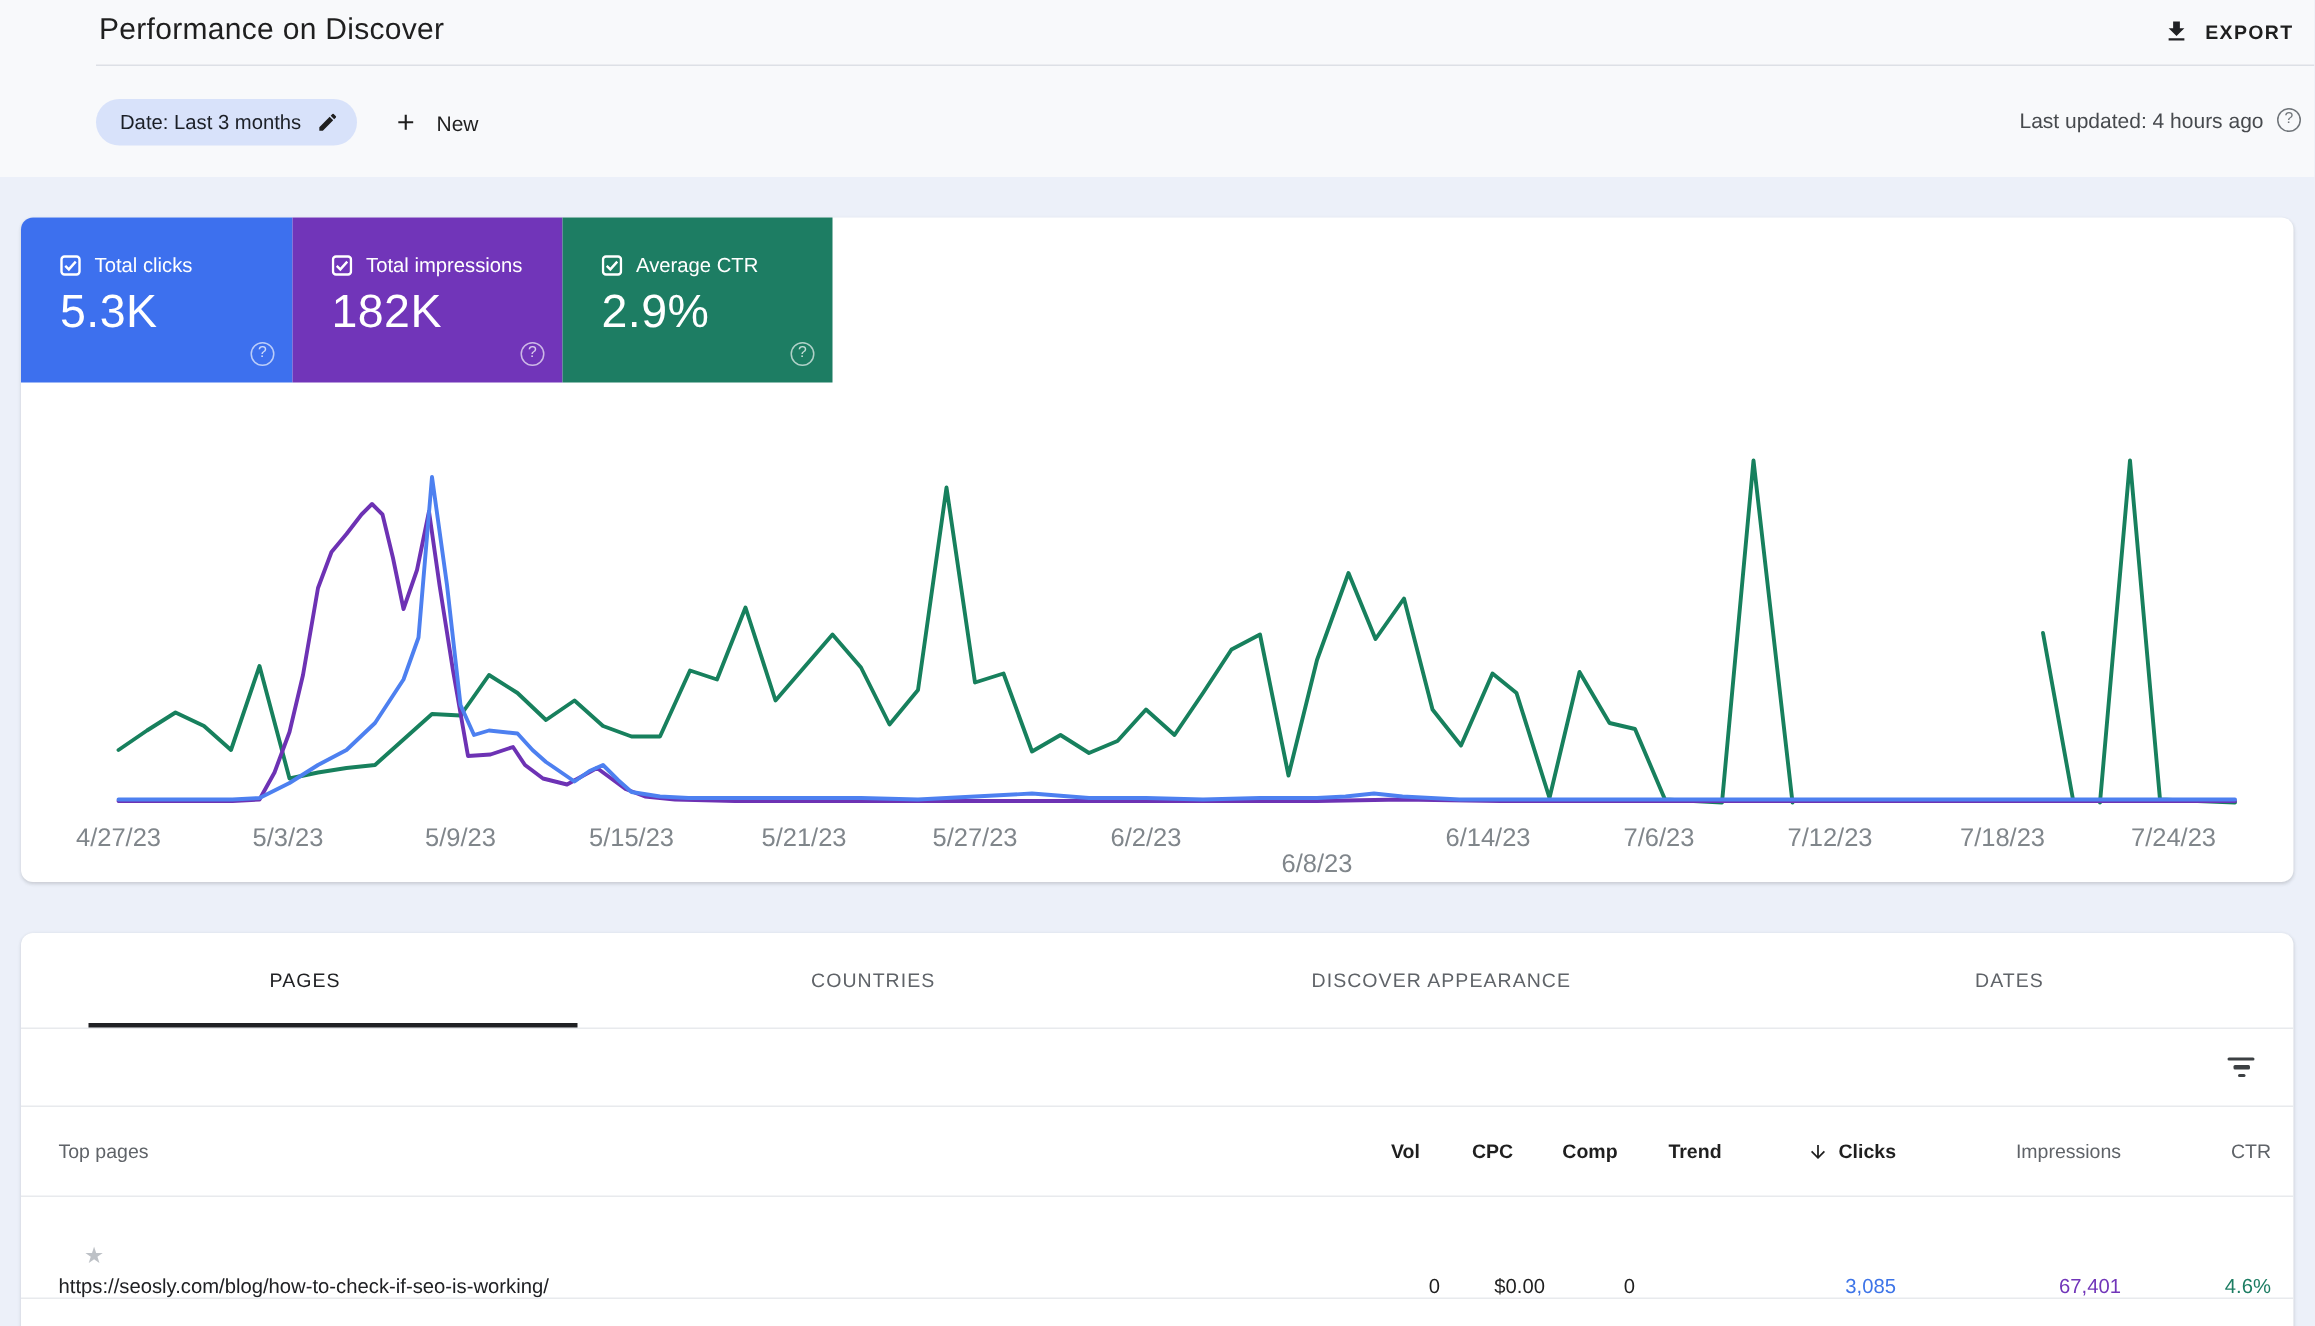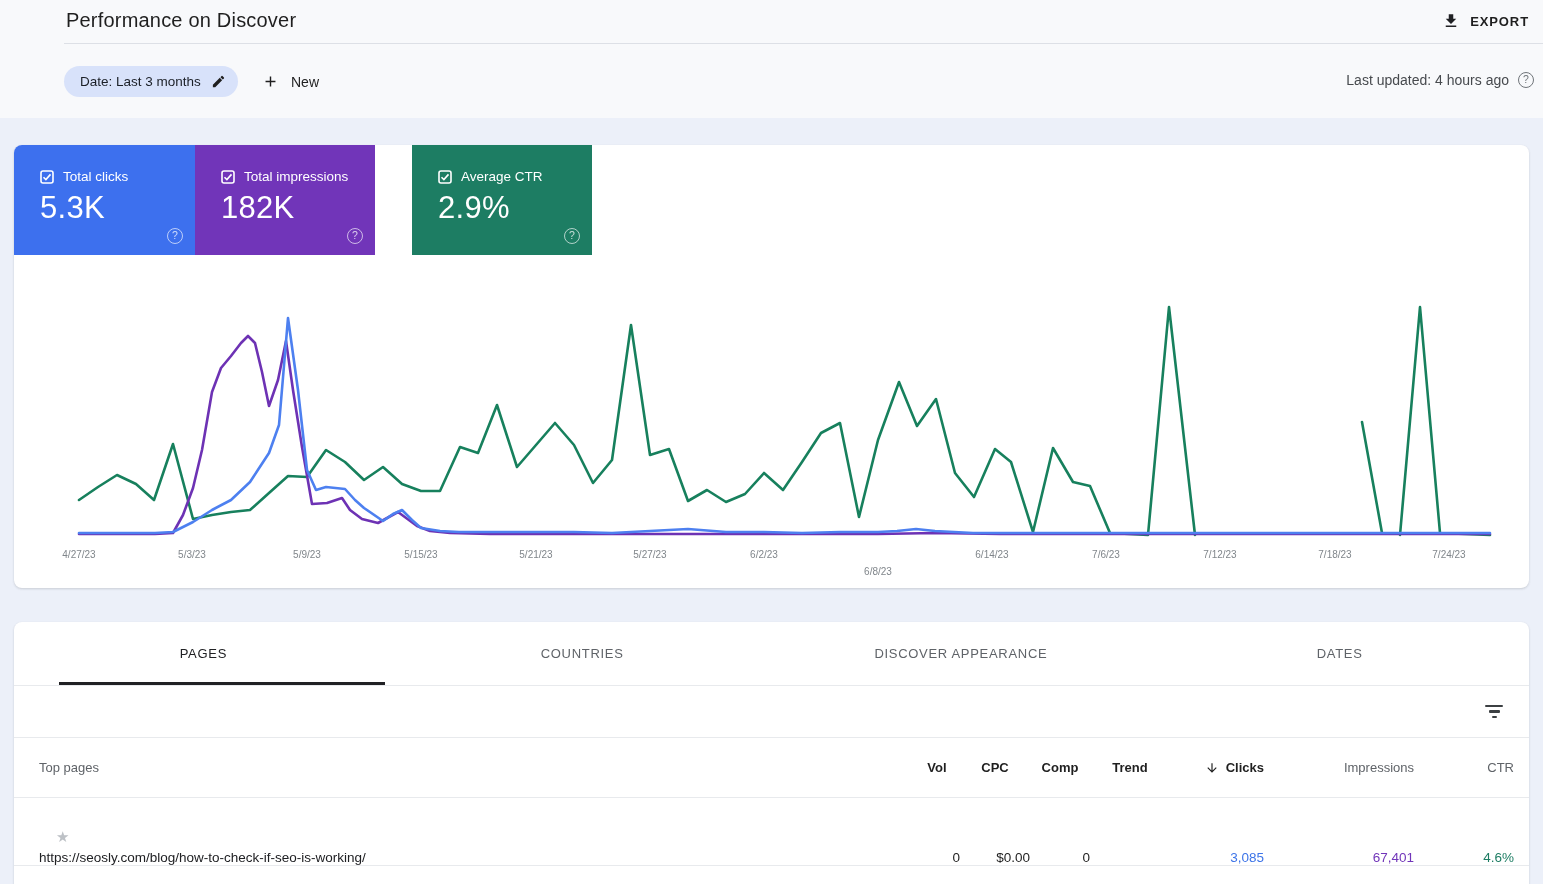--- a/index.html
+++ b/index.html
@@ -24,28 +24,28 @@
   .last-updated { position:absolute; top:72px; right:9px; display:flex; align-items:center; gap:9px; }
   .last-updated-label { font-size:14px; color:#474a4e; }
   .help-circle { width:16px; height:16px; border:1.4px solid #70757a; border-radius:50%;
     font-size:10.5px; line-height:13px; text-align:center; color:#70757a; display:inline-block; }
   
   .chart-card { position:absolute; left:14px; top:145px; width:1515px; height:443px;
     background:#fff; border-radius:8px; box-shadow:0 1px 2px rgba(60,64,67,.12), 0 1px 3px rgba(60,64,67,.08); }
   .metric-card { position:absolute; top:0; height:110px; cursor:pointer; }
   .metric-card.m0 { left:0; width:181px; border-top-left-radius:8px; }
   .metric-card.m1 { left:181px; width:180px; }
-  .metric-card.m2 { left:361px; width:180px;margin-left:37px; }
+  .metric-card.m2 { left:361px; width:180px; }
   .metric-head { position:absolute; top:24px; left:26px; display:flex; align-items:flex-end; gap:9px; }
   .metric-label { font-size:13.5px; color:#fff; }
   .metric-value { position:absolute; top:45px; left:26px; font-size:31px; color:#fff; letter-spacing:.3px; }
   .metric-help { position:absolute; right:12px; bottom:11px; border-color:rgba(255,255,255,.65); color:rgba(255,255,255,.75); }
   #chart-svg { position:absolute; left:46px; top:135px; width:1440px; height:260px; }
   .x-ticks { position:absolute; left:0; top:404px; width:100%; height:16px; }
-  .x-tick { position:absolute; transform:translateX(-50%); font-size:10px; color:#80868b; white-space:nowrap; }
+  .x-tick { position:absolute; transform:translateX(-50%); font-size:17px; color:#80868b; white-space:nowrap; }
   
   .table-card { position:absolute; left:14px; top:622px; width:1515px; height:400px;
     background:#fff; border-radius:8px 8px 0 0; box-shadow:0 1px 2px rgba(60,64,67,.12), 0 1px 3px rgba(60,64,67,.08); overflow:hidden; }
   .tabs { display:flex; height:63px; }
   .tab { flex:1; position:relative; display:flex; align-items:center; justify-content:center;
     font-size:13px; font-weight:500; letter-spacing:.7px; color:#5f6368; cursor:pointer; }
   .tab.active { color:#202124; }
   .tab.active::after { content:''; position:absolute; left:12%; right:2%; bottom:0; height:3px; background:#202124; }
   .toolbar { height:52px; border-top:1px solid #e8eaed; display:flex; align-items:center; justify-content:flex-end; padding-right:22px; }
   .filter-icon { display:flex; flex-direction:column; align-items:center; gap:3px; cursor:pointer; padding:4px; }

